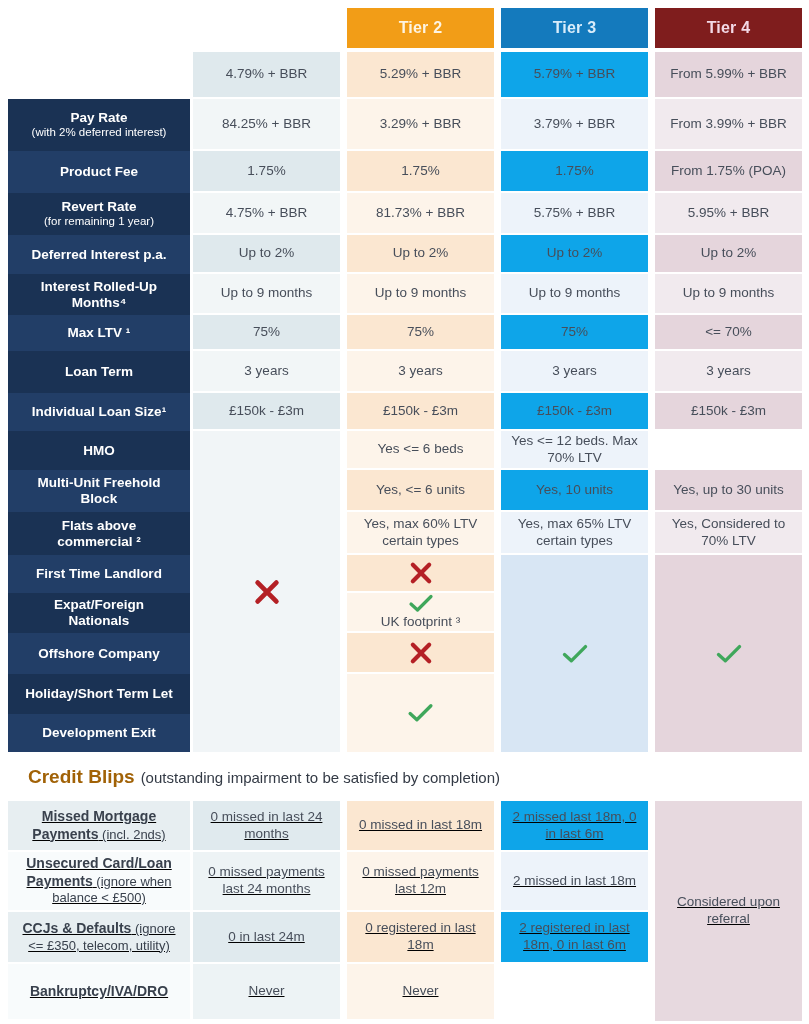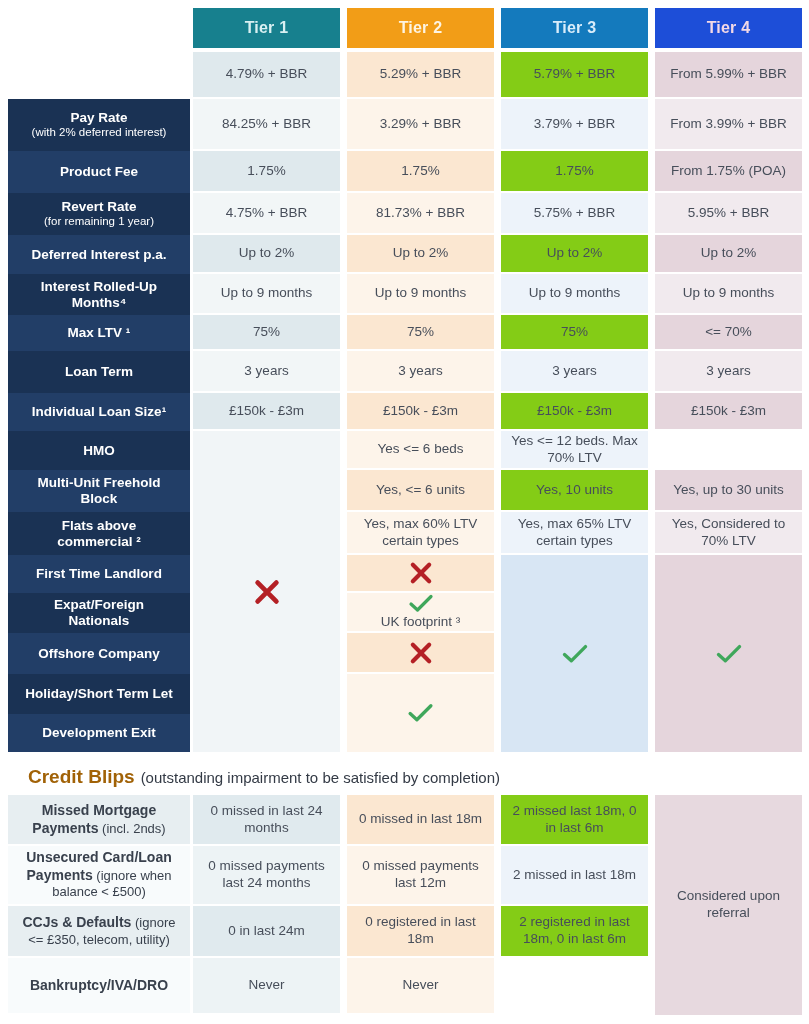--- a/index.html
+++ b/index.html
@@ -1,39 +1,39 @@
 <!DOCTYPE html>
 <html><head>
 <meta charset="utf-8">
 <style>
   html,body{margin:0;padding:0;background:#ffffff;font-family:"Liberation Sans", sans-serif;}
   .page{width:809px;height:1024px;box-sizing:border-box;padding:8px 0 0 8px;background:#fff;overflow:hidden;}
 
   .grid{display:grid;grid-template-columns:182px 3px 147px 7px 147px 7px 147px 7px 147px;
         grid-template-rows:40px 4px 47px 52px 42px 42px 39px 41px 36px 42px 38px 39px 42px 43px 38px 40px 41px 40px 38px;}
   .cgrid{display:grid;grid-template-columns:182px 3px 147px 7px 147px 7px 147px 7px 147px;
-        grid-template-rows:51px 60px 52px 57px;margin-top:6px;}
+        grid-template-rows:51px 60px 52px 57px;margin-top:12px;text-decoration:underline;}
 
   .th{display:flex;align-items:center;justify-content:center;font-weight:bold;font-size:16px;letter-spacing:.2px;}
   .th1{background:#17808E;color:#d9f0f2;}
   .th2{background:#F29D17;color:#fdf4e2;}
   .th3{background:#147ABD;color:#d9ecfa;}
-  .th4{background:#1d4ed8;color:#f3d9e6;}
+  .th4{background:#7f1d1d;color:#f3d9e6;}
 
   .lab{grid-column:1;display:flex;flex-direction:column;align-items:center;justify-content:center;
        color:#ffffff;font-weight:bold;font-size:13.5px;line-height:1.18;text-align:center;padding:2px 10px;box-sizing:border-box;}
   .la{background:#223E67;} .lb{background:#1A3254;}
   .sub{font-weight:normal;font-size:11.5px;line-height:1.2;}
 
   .cell{display:flex;flex-direction:column;align-items:center;justify-content:center;text-align:center;
         font-size:13.5px;color:#474E5A;line-height:1.25;padding:2px 7px;box-sizing:border-box;
         border-bottom:2px solid #ffffff;}
   .t1a{background:#dfe9ed;} .t1b{background:#f2f6f7;}
   .t2a{background:#fbe7d1;} .t2b{background:#fdf4ea;}
-  .t3a{background:#84cc16;} .t3b{background:#edf3fa;}
+  .t3a{background:#0ea5e9;} .t3b{background:#edf3fa;}
   .t4a{background:#e5d5dc;} .t4b{background:#f1eaee;}
   .merged{border-bottom:none;}
   .m-t1{background:#f1f5f7;}
   .m-t3{background:#d8e6f4;}
   .m-t4{background:#e5d5dc;}
   .m-t4c{background:#e7d9df;}
 
   .note{font-size:13.5px;color:#474E5A;margin-top:1px;}
 
   .heading{margin:13px 0 0 20px;font-size:15px;color:#333a45;height:24px;display:flex;align-items:center;}
@@ -47,21 +47,20 @@
 
   svg{display:block;}
 </style>
 </head>
 <body>
 
 <div class="page">
 
   <div class="grid">
 
-    <div class="th th1" style="grid-column:3;grid-row:1">Tier 1</div>
     <div class="th th2" style="grid-column:5;grid-row:1">Tier 2</div>
     <div class="th th3" style="grid-column:7;grid-row:1">Tier 3</div>
     <div class="th th4" style="grid-column:9;grid-row:1">Tier 4</div>
 
     <div class="lab lb" style="grid-row:4">
         <span>Pay Rate</span>
         <span class="sub">(with 2% deferred interest)</span>
       </div>
     <div class="lab la" style="grid-row:5">
         <span>Product Fee</span>

